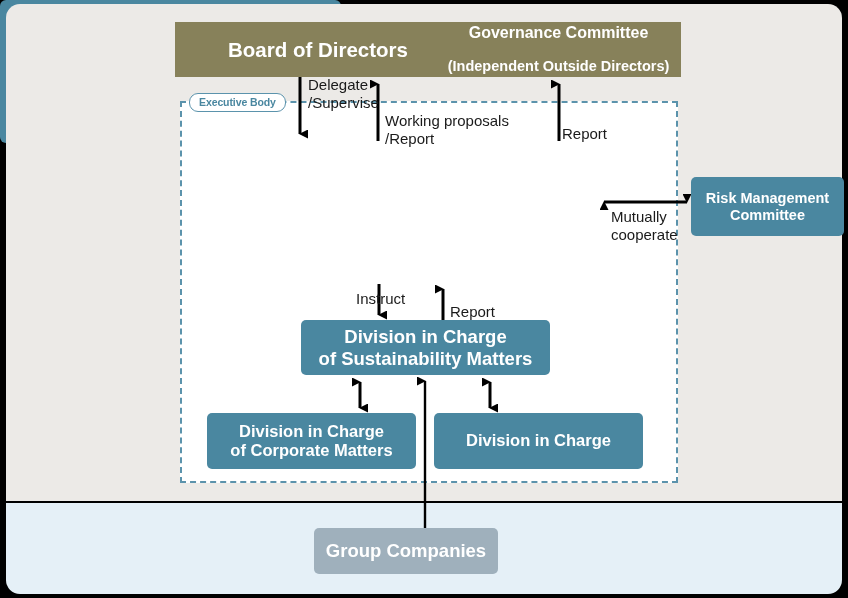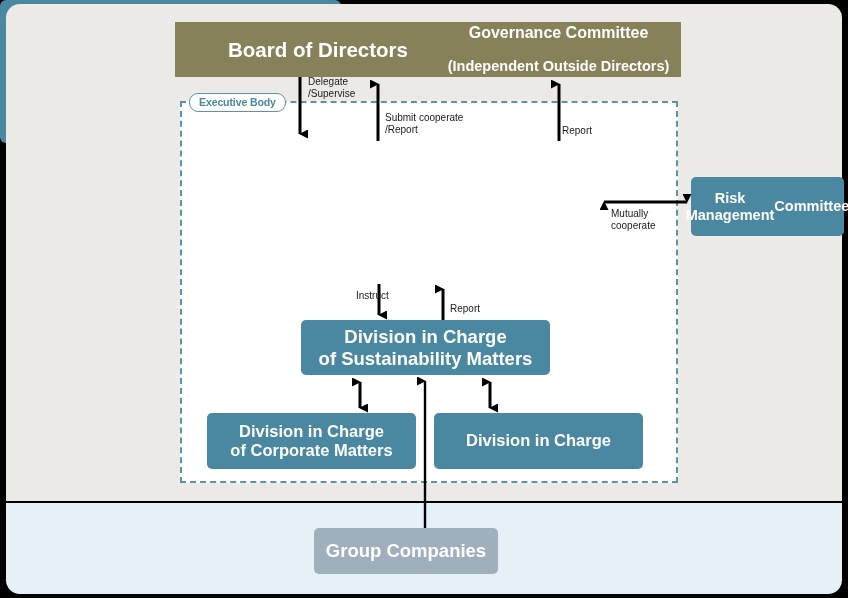--- a/index.html
+++ b/index.html
@@ -123,21 +123,21 @@
     text-align: center;
     color: #4a87a0;
     font-weight: bold;
     font-size: 12.5px;
     line-height: 1.2;
     padding: 6px 2px 7px 2px;
   }
 
   #risk-management-committee {
     left: 691px; top: 177px; width: 153px; height: 59px;
-    font-size: 14.5px; 
+    font-size: 14.5px; flex-direction: column;
   }
 
   #division-sustainability {
     left: 301px; top: 320px; width: 249px; height: 55px;
     font-size: 18.5px; flex-direction: column;
   }
   #division-corporate {
     left: 207px; top: 413px; width: 209px; height: 56px;
     font-size: 16.5px; flex-direction: column;
   }
@@ -155,21 +155,21 @@
     position: absolute;
     left: 0; top: 0;
     width: 848px; height: 598px;
     pointer-events: none;
   }
 
   
   .conn-label {
     position: absolute;
     color: #1a1a1a;
-    font-size: 10px;
+    font-size: 15px;
     line-height: 1.17;
     white-space: nowrap;
   }
   #label-delegate          { left: 308px; top: 76px; }
   #label-submit-proposals  { left: 385px; top: 112px; }
   #label-report-governance { left: 562px; top: 125px; }
   #label-mutually          { left: 611px; top: 208px; text-align: left; }
   #label-instruct          { left: 356px; top: 290px; }
   #label-report-division   { left: 450px; top: 303px; }
 </style>
@@ -291,21 +291,21 @@
   <div class="box box-gray" id="group-companies">
     <span>Group Companies</span>
   </div>
 
   <div class="conn-label" id="label-delegate">
     <div>Delegate</div>
     <div>/Supervise</div>
   </div>
 
   <div class="conn-label" id="label-submit-proposals">
-    <div>Submit cooperate</div>
+    <div>Working proposals</div>
     <div>/Report</div>
   </div>
 
   <div class="conn-label" id="label-report-governance">Report</div>
 
   <div class="conn-label" id="label-mutually">
     <div>Mutually</div>
     <div>cooperate</div>
   </div>
 

